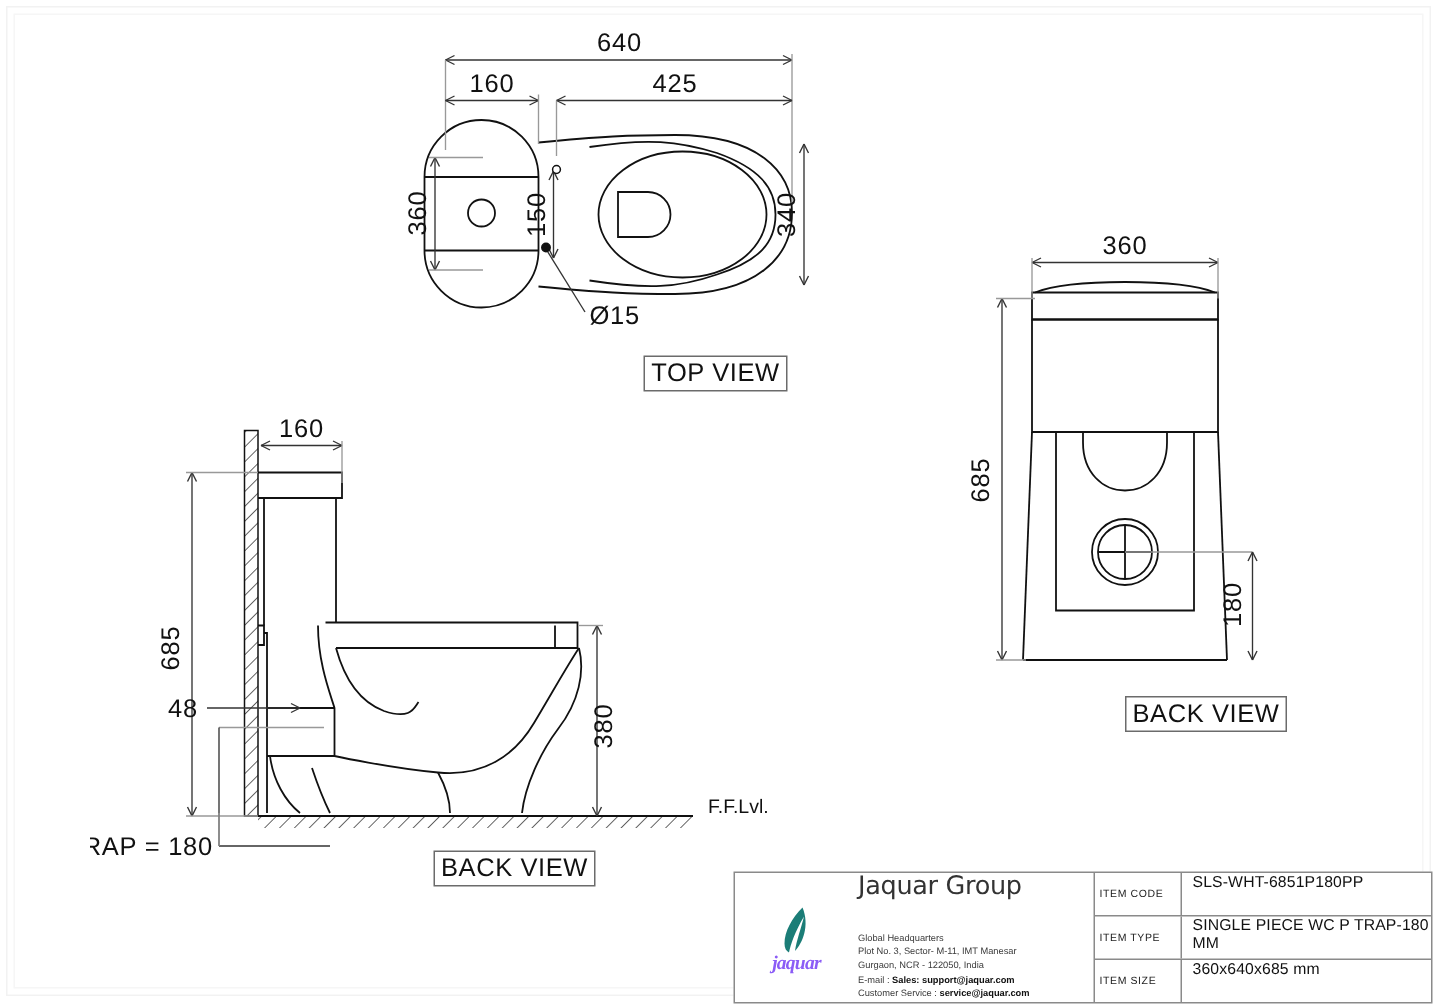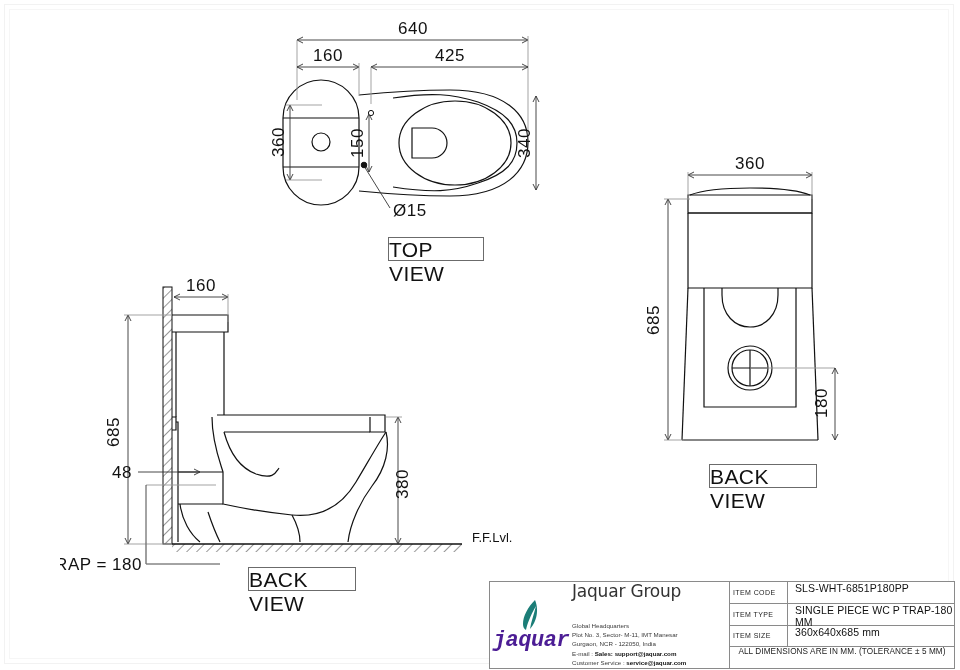--- a/index.html
+++ b/index.html
@@ -58,24 +58,26 @@
   }
   .dim-txt-sm {
     font-size: 13px;
   }
   .viewlabel-box {
     position: absolute;
     border: 1.5px solid #6b6b6b;
     background: #ffffff;
     box-sizing: border-box;
     display: flex;
+    align-items: center;
     justify-content: center;
-    font-size: 21px;
+    font-size: 17px;
     letter-spacing: 0.4px;
     color: #111;
+    margin-left: 41px;
   }
 
   
   #titleblock {
     position: absolute;
     left: 489px;
     top: 581px;
     width: 466px;
     height: 88px;
     border: 1px solid #8a8a8a;
@@ -93,23 +95,23 @@
   }
   #tb-logo {
     width: 74px;
     display: flex;
     flex-direction: column;
     align-items: center;
     justify-content: center;
     flex: 0 0 auto;
   }
   #tb-logo .wordmark {
-    font-family: Liberation Mono, monospace;
-    font-size: 22px;
-    color: #4c1d95;
+    font-family: Liberation Serif, serif;
+    font-size: 13px;
+    color: #8b5cf6;
     font-style: italic;
     font-weight: 600;
     letter-spacing: -0.5px;
     line-height: 1;
     margin-top: -2px;
   }
   #tb-company {
     flex: 1;
     padding-left: 4px;
     display: flex;
@@ -449,20 +451,17 @@
         <div class="tb-val">SLS-WHT-6851P180PP</div>
       </div>
       <div class="tb-row">
         <div class="tb-key">ITEM  TYPE</div>
         <div class="tb-val">SINGLE PIECE WC P TRAP-180 MM</div>
       </div>
       <div class="tb-row">
         <div class="tb-key">ITEM  SIZE</div>
         <div class="tb-val">360x640x685 mm</div>
       </div>
-      <div class="tb-row">
-        <div class="tb-note">ALL DIMENSIONS ARE IN MM. (TOLERANCE ± 5 MM)</div>
-      </div>
     </div>
 
   </div>
 
 </div>
 
 </body></html>

